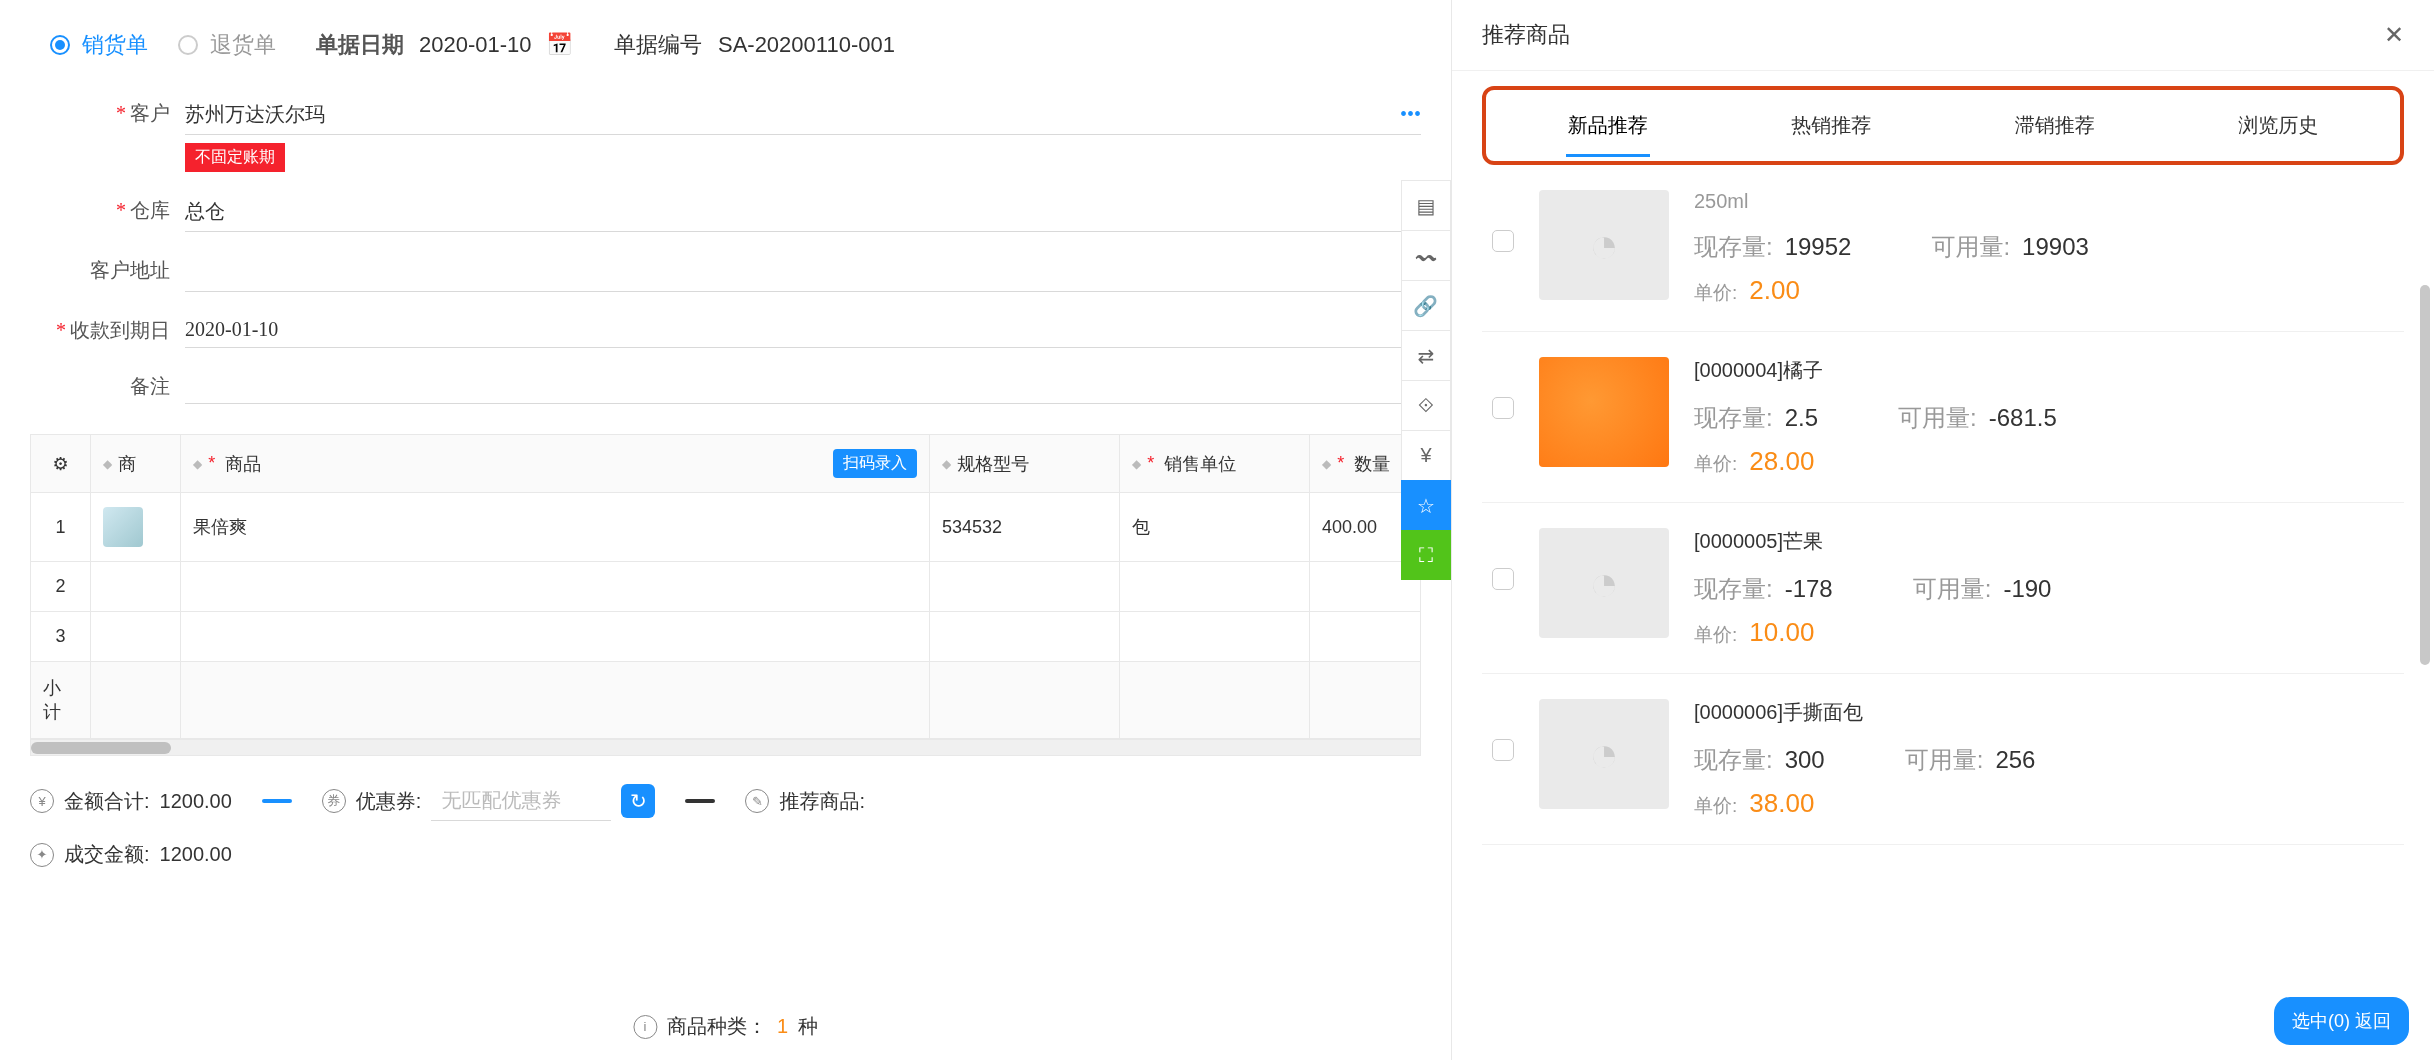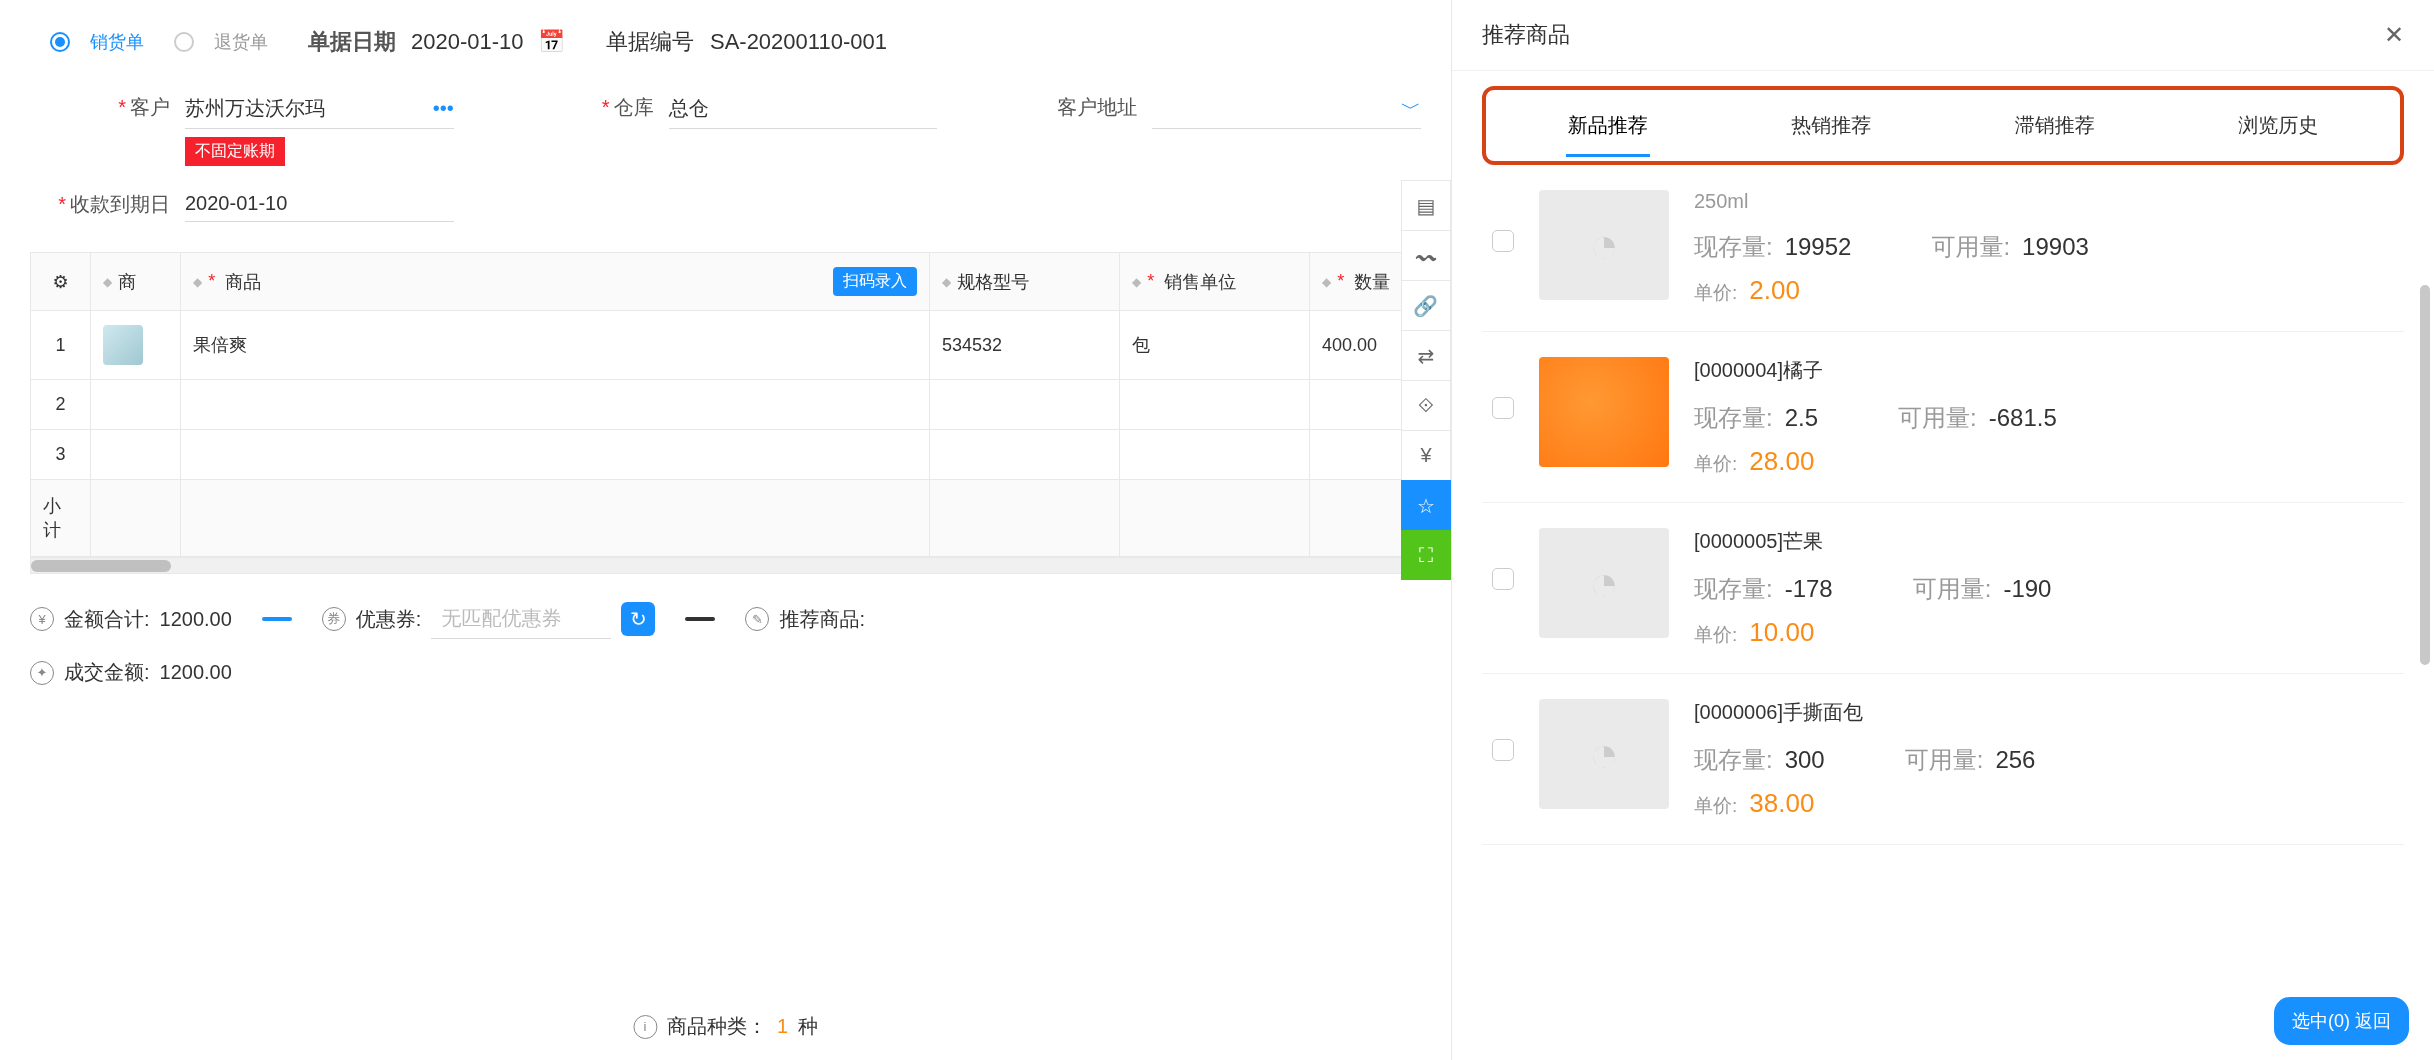--- a/index.html
+++ b/index.html
@@ -4,34 +4,34 @@
 <style>
 * { box-sizing: border-box; margin: 0; padding: 0; }
 body { font-family: -apple-system, "PingFang SC", "Microsoft YaHei", sans-serif; font-size: 14px; color: #333; background: #fff; }
 .app { display: flex; width: 2434px; height: 1060px; position: relative; }
 .left-panel { flex: 1; padding: 20px 30px; position: relative; }
 .right-panel { width: 983px; border-left: 1px solid #e8e8e8; display: flex; flex-direction: column; }
 
 
 .top-tabs { display: flex; align-items: center; gap: 20px; margin-bottom: 25px; }
 .tab-group { display: flex; gap: 30px; padding: 10px 20px; background: #fff; border-radius: 6px; }
-.radio-tab { display: flex; align-items: center; gap: 20px; font-size: 18px; cursor: pointer; justify-content: center; }
+.radio-tab { display: flex; align-items: center; gap: 12px; font-size: 22px; cursor: pointer; justify-content: center; }
 .radio-circle { width: 20px; height: 20px; border-radius: 50%; border: 2px solid #ccc; display: inline-flex; align-items: center; justify-content: center; }
 .radio-circle.active { border-color: #1890ff; }
 .radio-circle.active::after { content: ''; width: 10px; height: 10px; border-radius: 50%; background: #1890ff; }
 .radio-tab.active { color: #1890ff; }
 .radio-tab.inactive { color: #999; }
 .doc-date-group { display: flex; align-items: center; gap: 15px; font-size: 22px; }
 .doc-date-label { color: #555; font-weight: bold; }
 .doc-date-value { color: #333; }
 .cal-icon { color: #1890ff; font-size: 22px; }
 .doc-no-group { display: flex; align-items: center; gap: 16px; font-size: 22px; margin-left: 20px; }
 
 
-.form-grid { display: grid; grid-template-columns: 1fr 1fr 1fr; gap: 20px 60px; margin-bottom: 30px; }
+.form-grid { display: grid; grid-template-columns: 1fr; gap: 20px 60px; margin-bottom: 30px; font-family: Liberation Serif, serif; }
 .form-row { display: flex; align-items: flex-start; gap: 15px; }
 .form-label { width: 140px; text-align: right; font-size: 20px; color: #555; padding-top: 5px; }
 .req { color: #f5222d; margin-right: 4px; }
 .form-value { flex: 1; }
 .form-input-line { border-bottom: 1px solid #d9d9d9; padding: 6px 0; font-size: 20px; min-height: 36px; display: flex; align-items: center; justify-content: space-between; }
 .more-dots { color: #1890ff; font-size: 20px; cursor: pointer; }
 .badge-red { background: #f5222d; color: #fff; padding: 4px 10px; font-size: 16px; display: inline-block; margin-top: 8px; }
 .chevron-down { color: #1890ff; }
 
 
@@ -158,20 +158,28 @@
         </div>
       </div>
       <div class="form-row">
         <div class="form-label"><span class="req">*</span><span>收款到期日</span></div>
         <div class="form-value">
           <div class="form-input-line">
             <span>2020-01-10</span>
           </div>
         </div>
       </div>
+      <div class="form-row" style="grid-column: 1 / 2;">
+        <div class="form-label"><span>备注</span></div>
+        <div class="form-value">
+          <div class="form-input-line">
+            <span></span>
+          </div>
+        </div>
+      </div>
     </div>
 
     <div class="data-table">
       <div class="table-header">
         <div class="th col-gear">⚙</div>
         <div class="th col-prod1">
             <span class="sort-icon">◆</span>
             <span>商</span>
           </div>
         <div class="th col-prod2">

